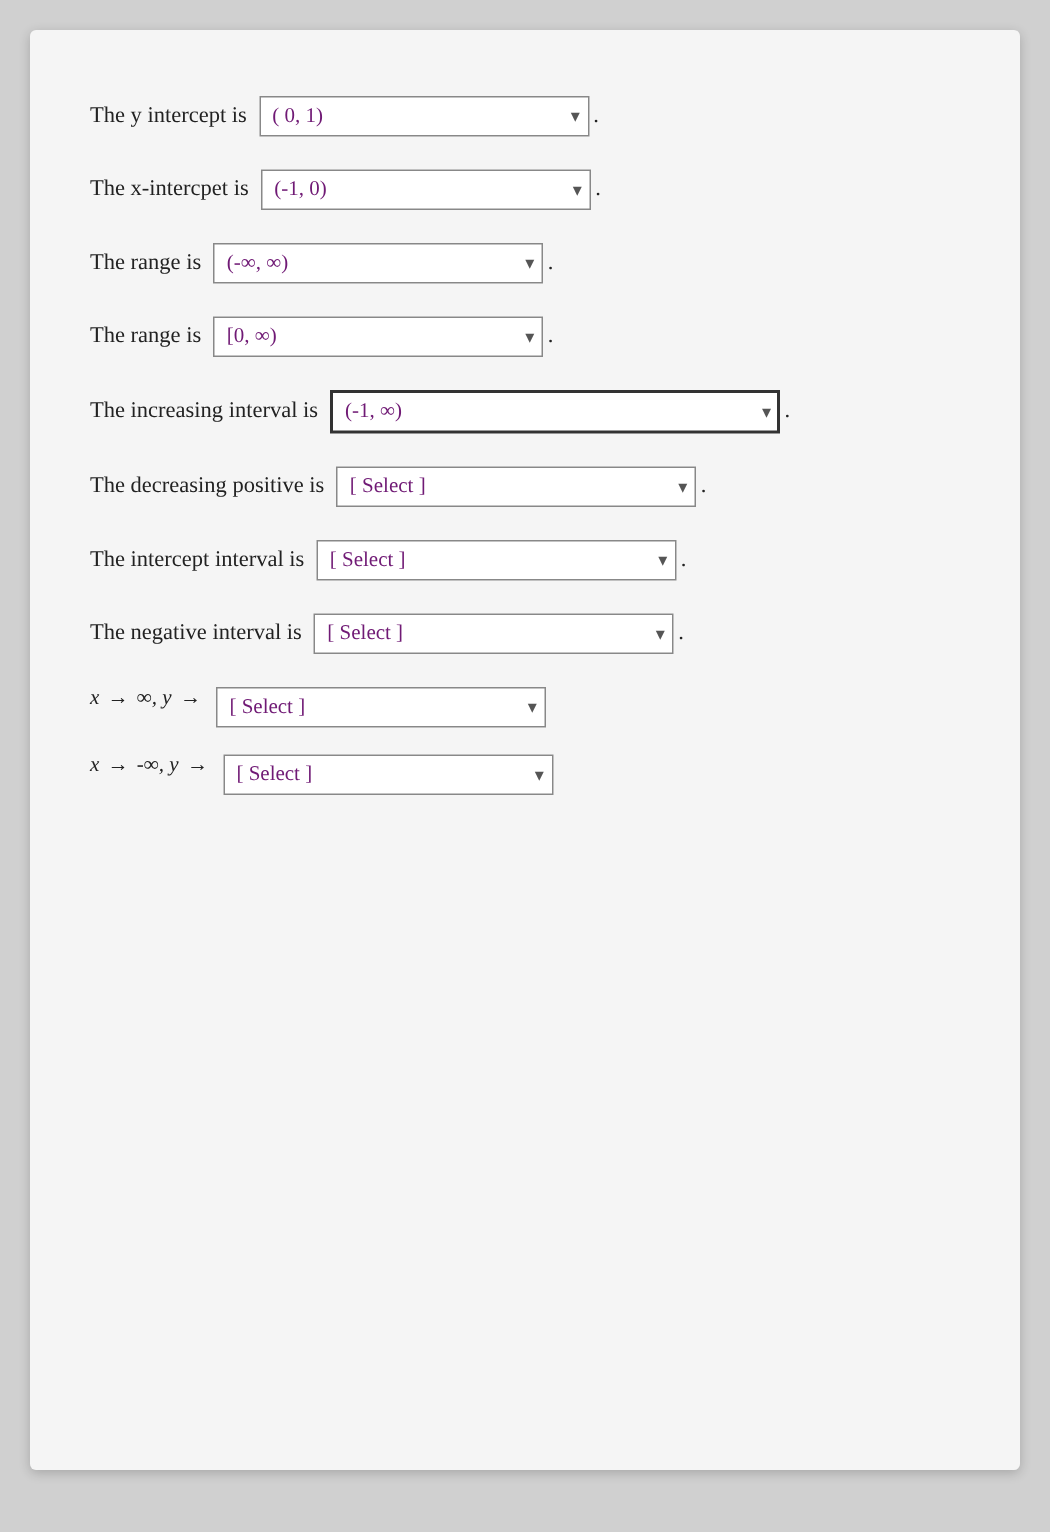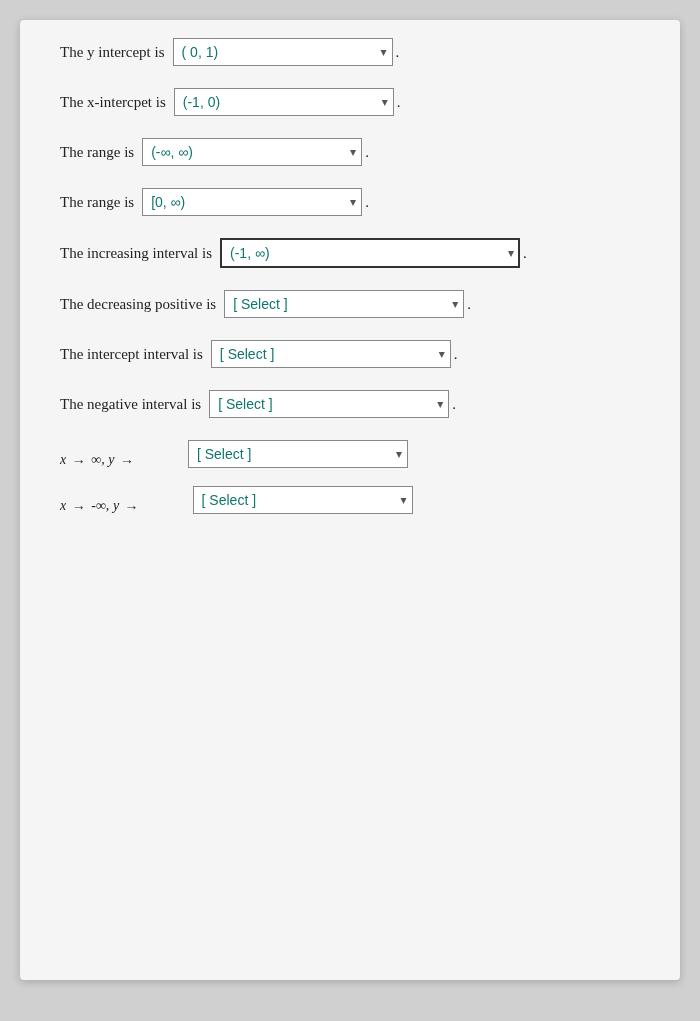--- a/index.html
+++ b/index.html
@@ -15,21 +15,21 @@
       font-family: 'Times New Roman', Times, serif;
       display: flex;
       justify-content: center;
       align-items: flex-start;
       padding: 20px;
     }
 
     .card {
       background: #f5f5f5;
       border-radius: 4px;
-      padding: 18px 40px 50px 40px;
+      padding: 44px 40px 50px 40px;
       width: 660px;
       min-height: 960px;
       box-shadow: 0 2px 8px rgba(0,0,0,0.2);
     }
 
     .row {
       display: flex;
       align-items: center;
       margin-bottom: 22px;
       flex-wrap: nowrap;
@@ -49,22 +49,22 @@
       align-items: center;
     }
 
     .select-field {
       appearance: none;
       -webkit-appearance: none;
       background: #fff;
       border: 1.5px solid #888;
       padding: 5px 28px 5px 8px;
       font-size: 14px;
-      font-family: Liberation Sans, sans-serif;
-      color: #0f766e;
+      font-family: Liberation Serif, serif;
+      color: #701a75;
       cursor: pointer;
       outline: none;
       min-width: 220px;
     }
 
     .select-field.wide {
       min-width: 300px;
     }
 
     .select-field.medium {
@@ -92,23 +92,22 @@
     }
 
     .end-behavior-title {
       font-size: 15px;
       color: #222;
       margin-bottom: 14px;
     }
 
     .end-behavior-row {
       display: flex;
-      align-items: flex-end;
+      align-items: flex-start;
       margin-bottom: 18px;
-      gap: 44px;
     }
 
     .math-label {
       font-size: 14px;
       color: #222;
       margin-right: 8px;
       white-space: nowrap;
       font-style: italic;
     }
 

